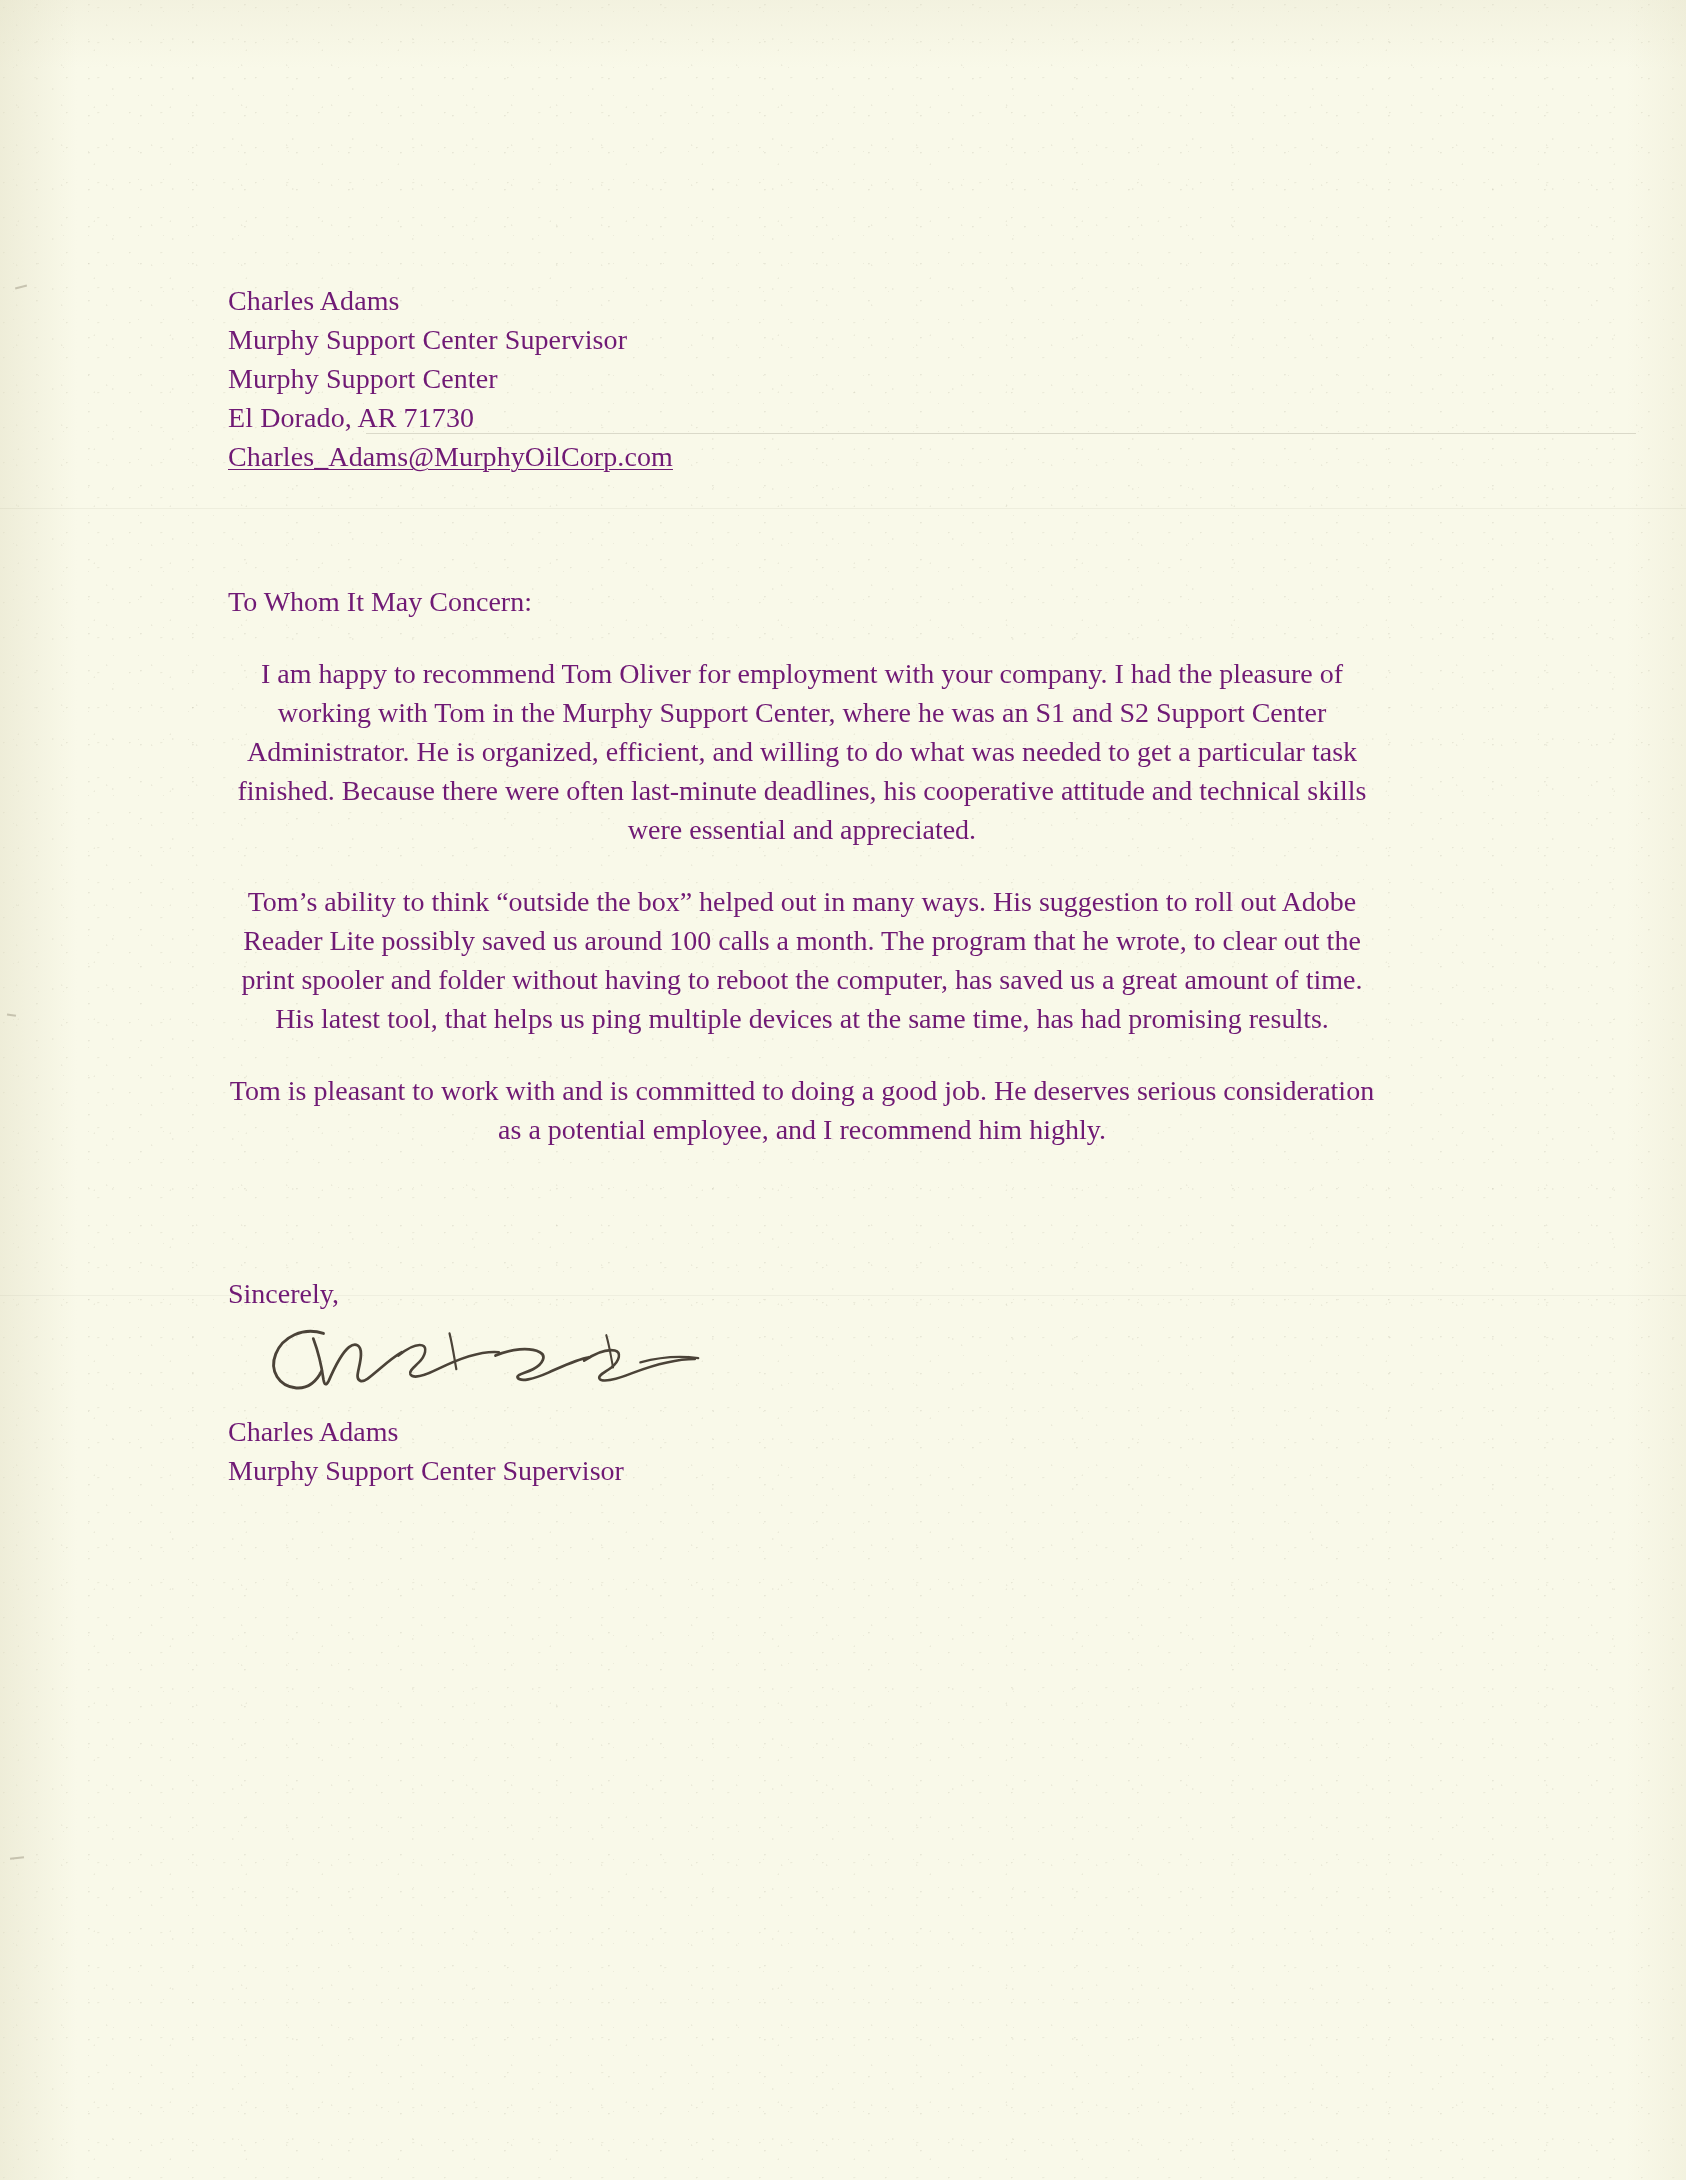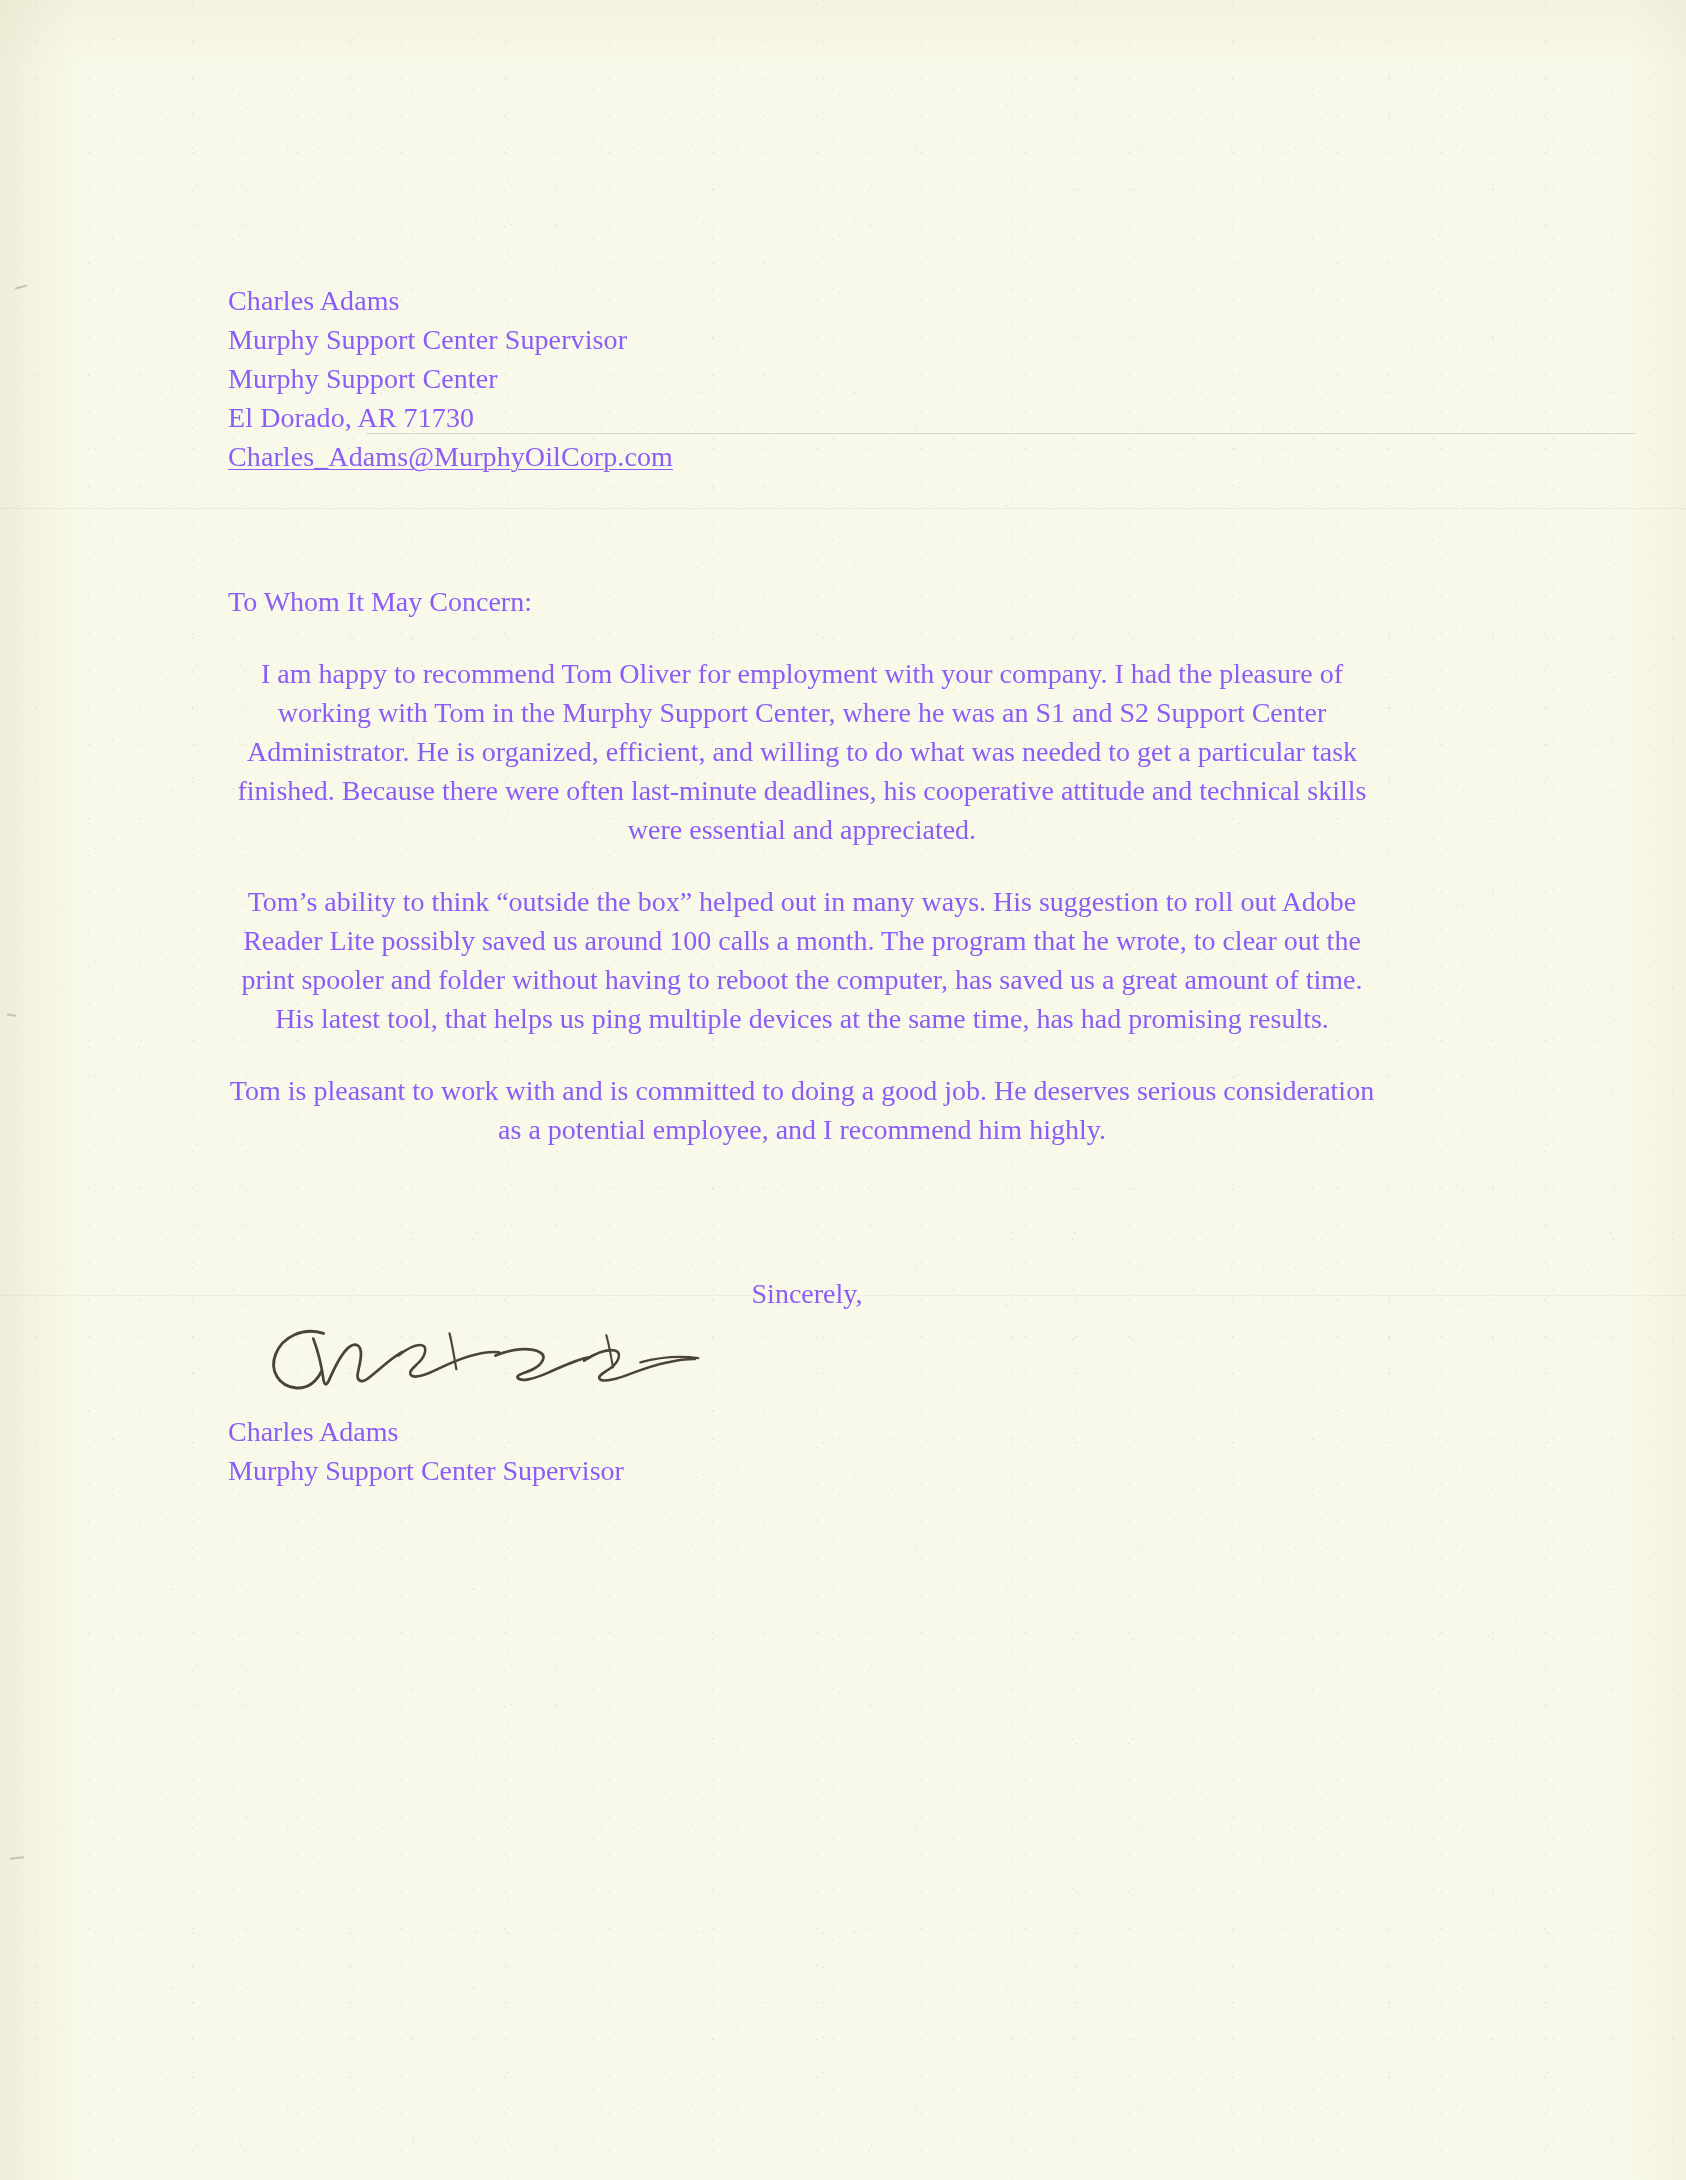--- a/index.html
+++ b/index.html
@@ -8,21 +8,21 @@
     background: #ffffff;
   }
 
   .page {
     position: relative;
     width: 1687px;
     height: 2181px;
     background-color: #f9f9e9;
     overflow: hidden;
     font-family: "Liberation Serif", "DejaVu Serif", serif;
-    color: #8b5cf6;
+    color: #701a75;
   }
 
   
   .paper-grain {
     position: absolute;
     inset: 0;
     pointer-events: none;
     opacity: 0.55;
     background-image:
       radial-gradient(circle at 12% 22%, rgba(140,135,110,0.30) 0.5px, transparent 1px),
@@ -100,21 +100,20 @@
     line-height: 39px;
     margin-top: 33px;
     text-align: center;
     width: 1148px;
   }
 
   .closing {
     font-size: 28px;
     line-height: 38px;
     margin-top: 126px;
-    text-align: center;
   }
 
   .signature-wrap {
     margin-top: 5.1px;
     margin-left: 12px;
     height: 82px;
   }
 
   .signoff-block {
     font-size: 28px;

